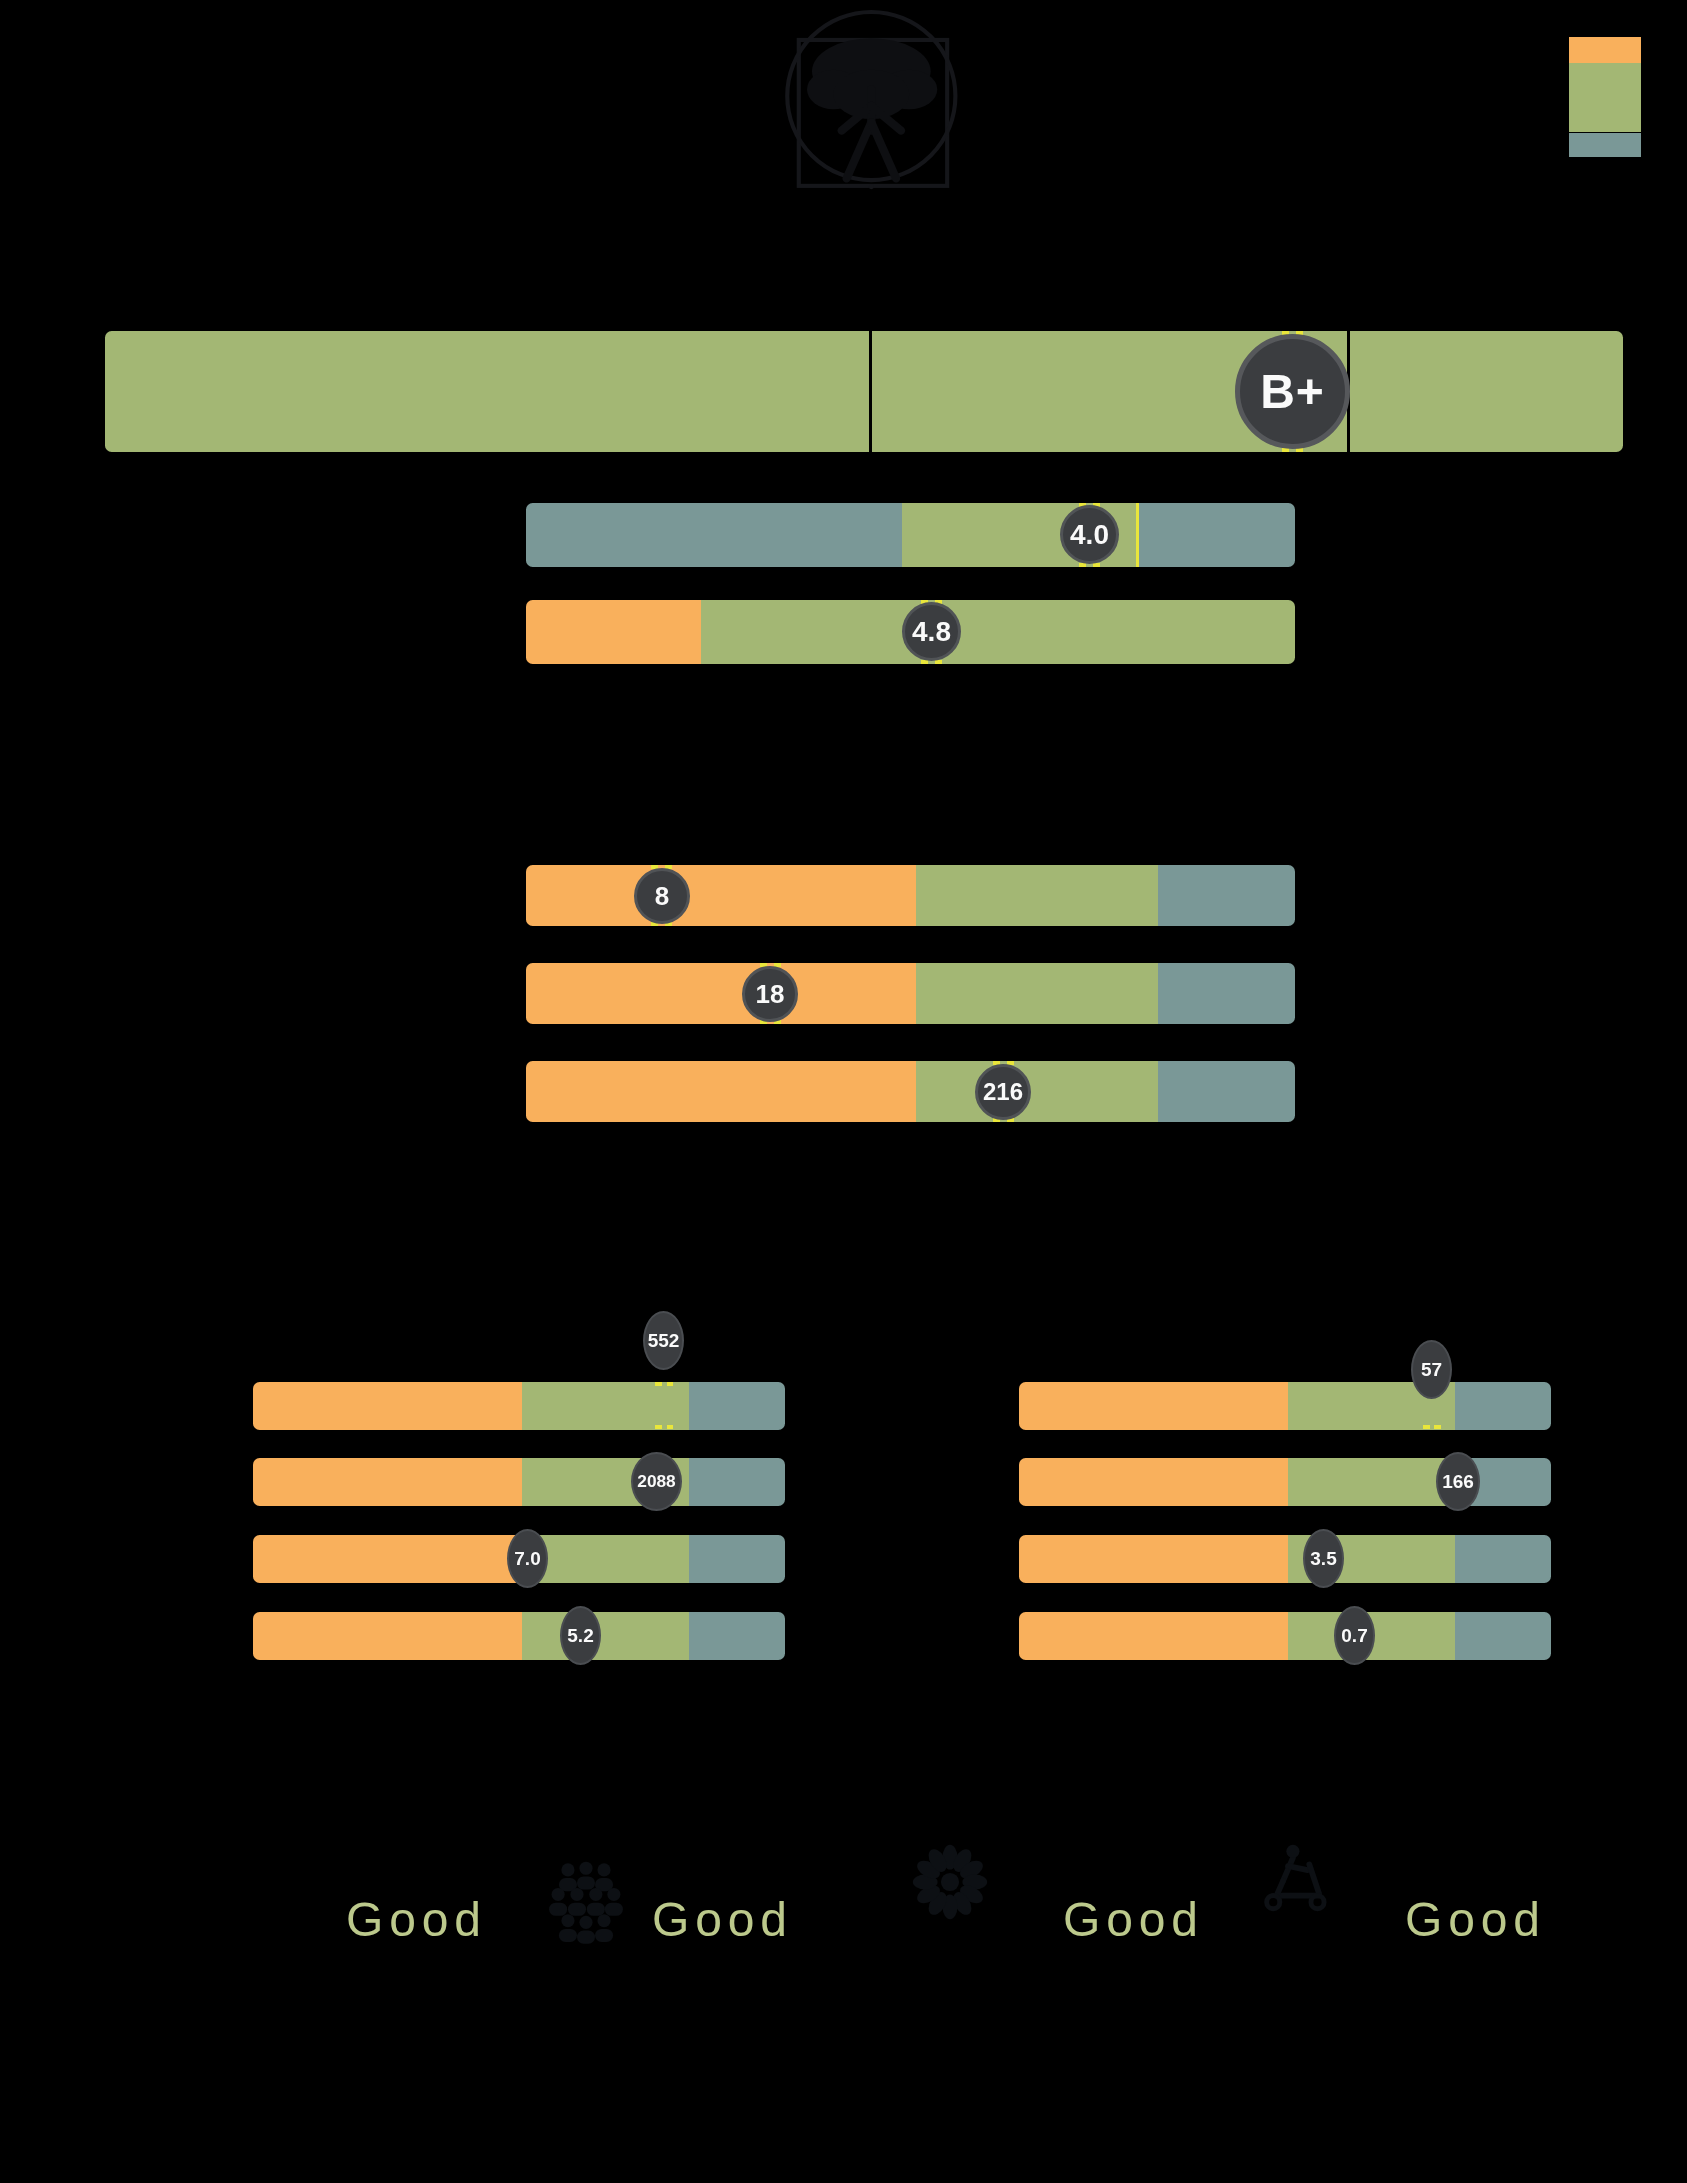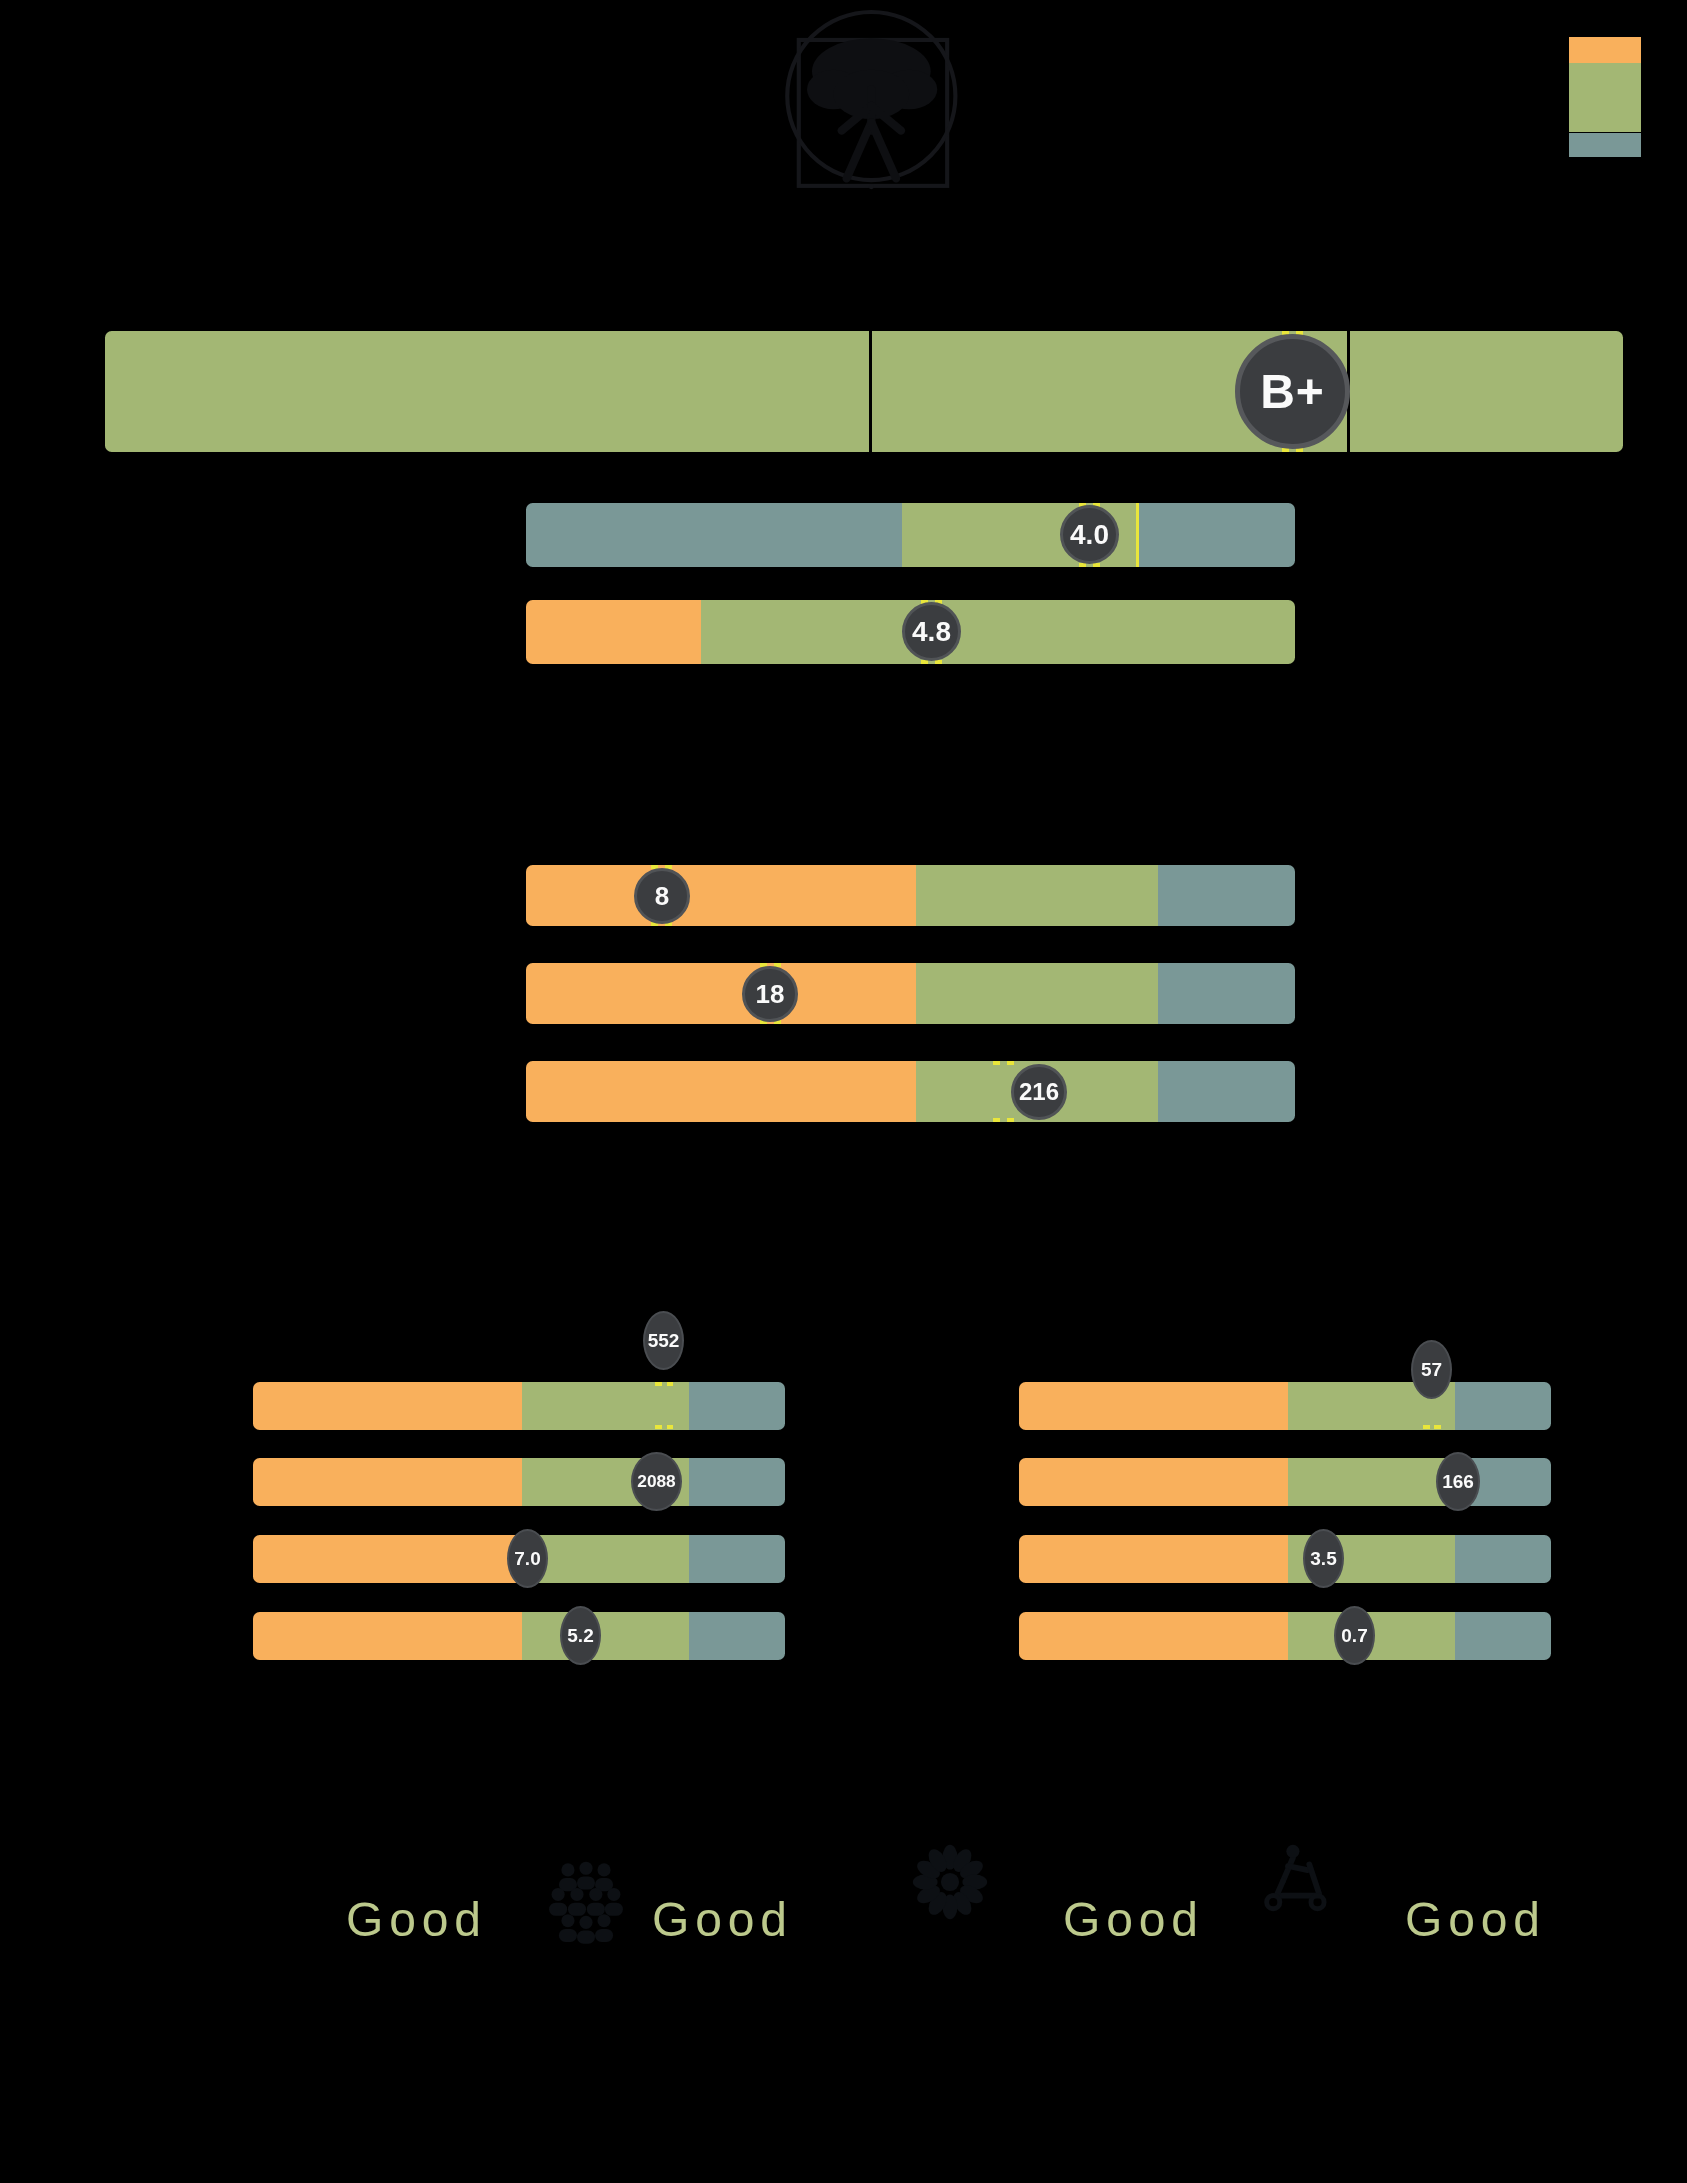--- a/index.html
+++ b/index.html
@@ -111,21 +111,21 @@
     <span>18</span>
   </div>
 
   <div class="bar" style="left:526px;top:1061px;width:769px;height:61px;">
     <div class="seg o" style="width:390px;"></div>
     <div class="seg g" style="width:243px;"></div>
     <div class="seg t" style="width:137px;"></div>
   </div>
   <div class="tick" style="left:993px;top:1061px;"></div>
   <div class="tick" style="left:993px;top:1118px;"></div>
-  <div class="badge md" style="left:975px;top:1064px;width:56px;height:56px;font-size:24px;margin-left:36px;">
+  <div class="badge md" style="left:975px;top:1064px;width:56px;height:56px;font-size:24px;">
     <span>216</span>
   </div>
 
   <div class="bar" style="left:253px;top:1382px;width:532px;height:48px;">
     <div class="seg o" style="width:269px;"></div>
     <div class="seg g" style="width:167px;"></div>
     <div class="seg t" style="width:96px;"></div>
   </div>
   <div class="tick sm" style="left:655px;top:1382px;"></div>
   <div class="tick sm" style="left:655px;top:1425px;"></div>

